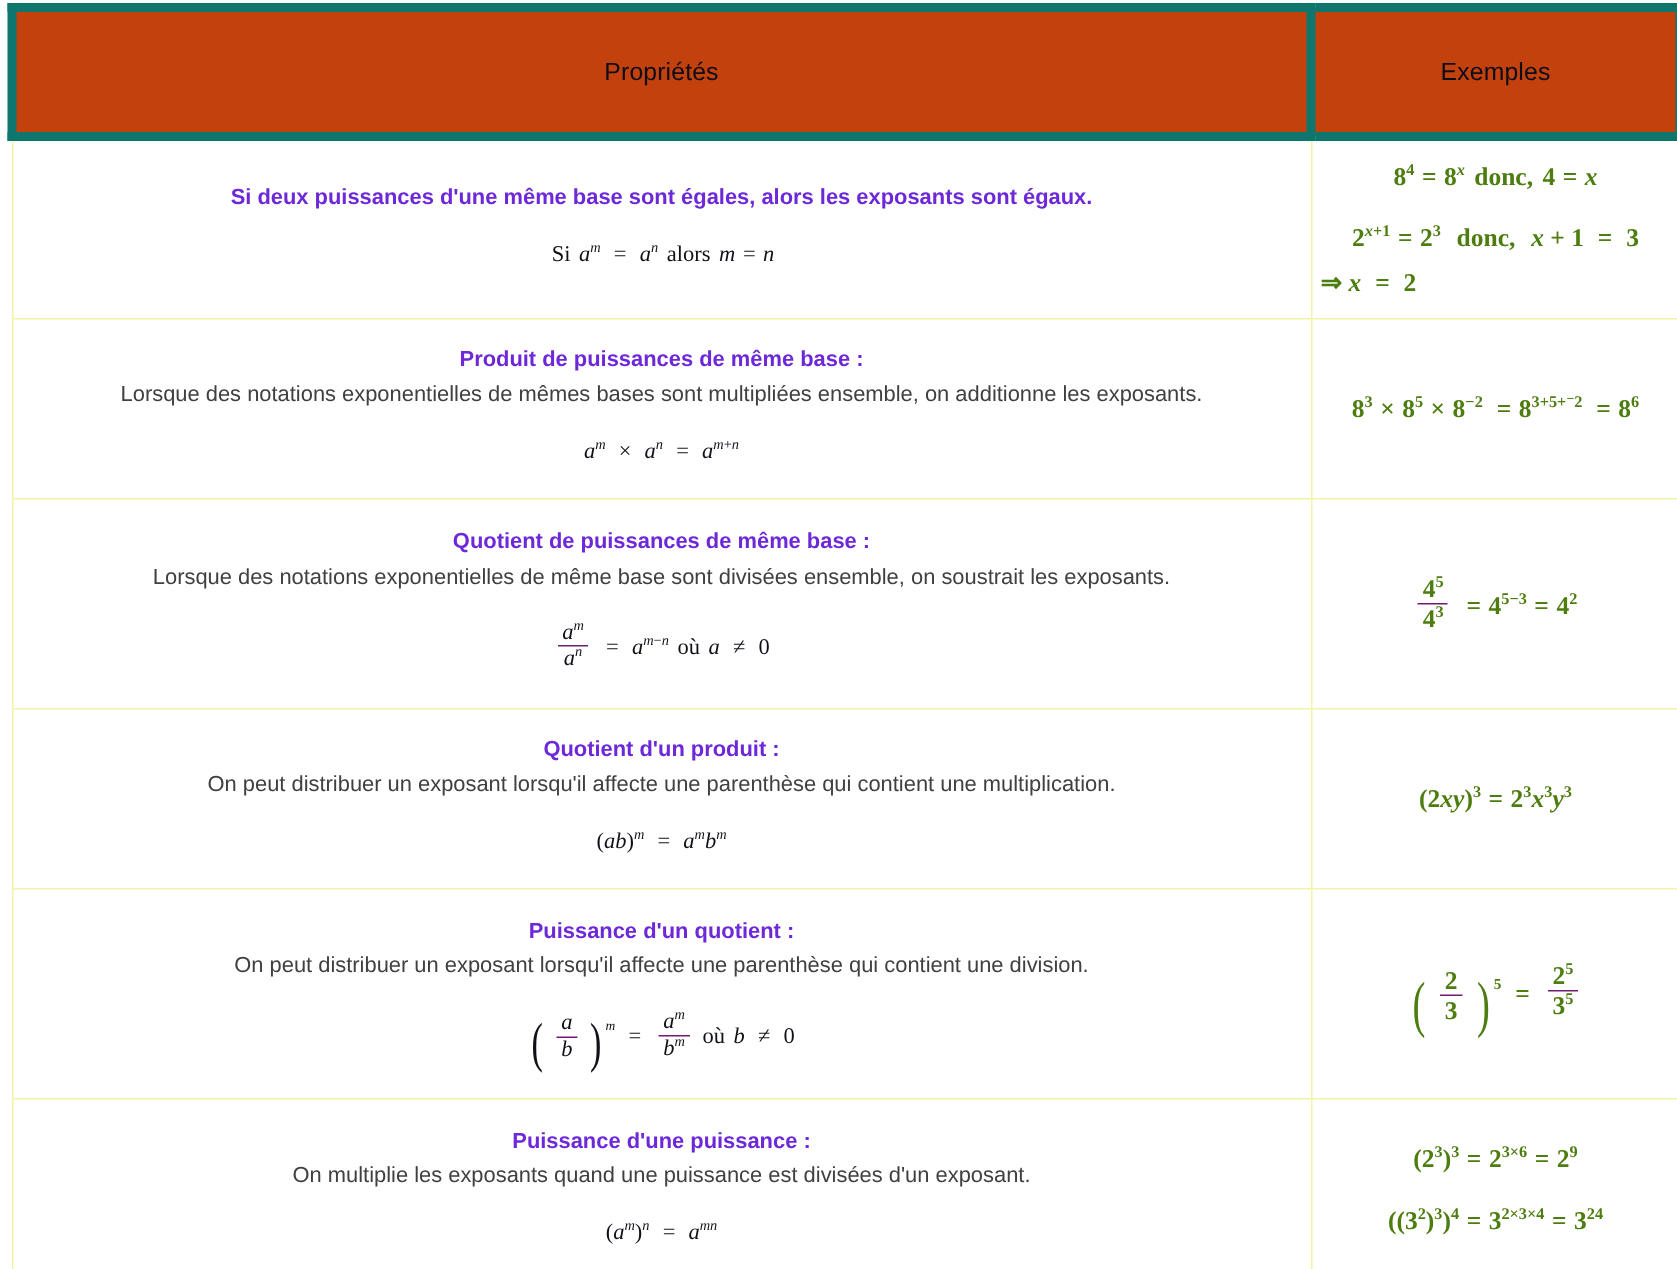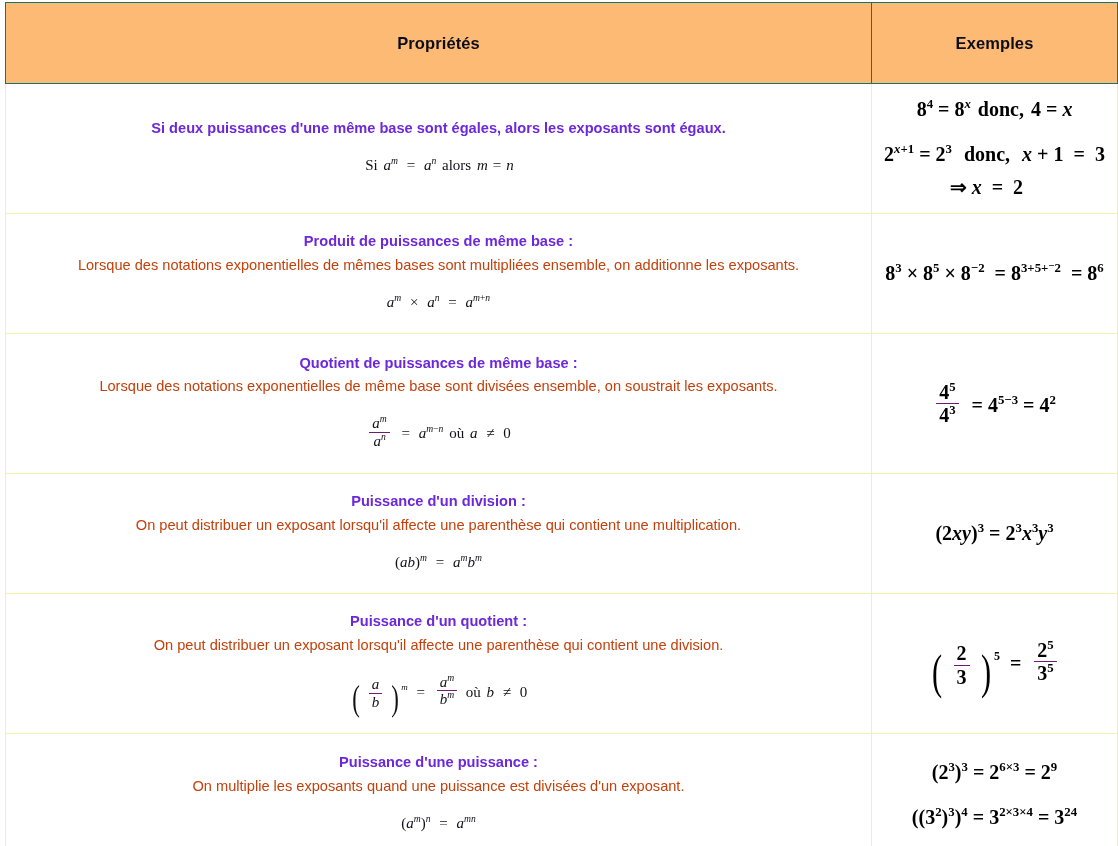--- a/index.html
+++ b/index.html
@@ -27,24 +27,24 @@
     table-layout: fixed;
     width: 1112px;
     margin-left: 3px;
     border: 1px solid #e6ef6b;
   }
 
   table.props-table col.col-props { width: 866px; }
   table.props-table col.col-examples { width: 246px; }
 
   thead th {
-    background: #fdba74;
-    border: 1px solid #0f766e;
+    background: #c2410c;
+    border: 6px solid #0f766e;
     font-size: 16.5px;
-    font-weight: bold;
+    font-weight: normal;
     color: #0d0d1a;
     padding: 0;
     height: 80px;
     vertical-align: middle;
     letter-spacing: 0.1px;
   }
 
   tbody td {
     border: 1px solid #f0f3a8;
     vertical-align: middle;
@@ -62,43 +62,43 @@
   .rule-title {
     font-weight: bold;
     font-size: 14.6px;
     line-height: 1.55;
     color: #6d28d9;
     margin: 0 0 1px 0;
   }
   .rule-desc {
     font-size: 14.6px;
     line-height: 1.55;
-    color: #c2410c;
+    color: #404040;
     margin: 0;
   }
   .rule-formula {
     margin-top: 17px;
     margin-bottom: 6px;
     font-family: "Liberation Serif", serif;
     font-size: 15px;
     color: #101018;
     line-height: 1.2;
   }
 
   .ex-line {
     font-family: "Liberation Serif", serif;
     font-weight: bold;
-    font-size: 20px;
-    color: #000000;
+    font-size: 17px;
+    color: #4d7c0f;
     line-height: 1.25;
     margin: 0;
     padding: 3px 0;
   }
   .ex-line + .ex-line { margin-top: 14px; }
-  .ex-line.right { text-align: center; padding-right: 16px; margin-top: 2px; }
+  .ex-line.right { text-align: left; padding-right: 16px; margin-top: 2px; }
 
   
   .mi { font-style: italic; font-family: "Liberation Serif", serif; }
   sup.ex {
     font-size: 0.64em;
     vertical-align: super;
     line-height: 0;
   }
   sup.ex .mi { font-style: italic; }
 
@@ -215,21 +215,21 @@
               <span class="num">4<sup class="ex">5</sup></span>
               <span class="den">4<sup class="ex">3</sup></span>
             </span>
             <span class="op">=</span>4<sup class="ex">5−3</sup><span class="op">=</span>4<sup class="ex">2</sup>
           </p>
         </td>
       </tr>
 
       <tr style="height:120px;">
         <td class="props-cell">
-          <p class="rule-title">Puissance d'un division :</p>
+          <p class="rule-title">Quotient d'un produit :</p>
           <p class="rule-desc">On peut distribuer un exposant lorsqu'il affecte une parenthèse qui contient une multiplication.</p>
           <div class="rule-formula">
             (<span class="mi">ab</span>)<sup class="ex"><span class="mi">m</span></sup>
             <span class="op">=</span>
             <span class="mi">a</span><sup class="ex"><span class="mi">m</span></sup><span class="mi">b</span><sup class="ex"><span class="mi">m</span></sup>
           </div>
         </td>
         <td class="examples-cell">
           <p class="ex-line">
             (2<span class="mi">xy</span>)<sup class="ex">3</sup><span class="op">=</span>2<sup class="ex">3</sup><span class="mi">x</span><sup class="ex">3</sup><span class="mi">y</span><sup class="ex">3</sup>
@@ -283,21 +283,21 @@
           <p class="rule-title">Puissance d'une puissance :</p>
           <p class="rule-desc">On multiplie les exposants quand une puissance est divisées d'un exposant.</p>
           <div class="rule-formula">
             (<span class="mi">a</span><sup class="ex"><span class="mi">m</span></sup>)<sup class="ex"><span class="mi">n</span></sup>
             <span class="op">=</span>
             <span class="mi">a</span><sup class="ex"><span class="mi">mn</span></sup>
           </div>
         </td>
         <td class="examples-cell">
           <p class="ex-line">
-            (2<sup class="ex">3</sup>)<sup class="ex">3</sup><span class="op">=</span>2<sup class="ex">6×3</sup><span class="op">=</span>2<sup class="ex">9</sup>
+            (2<sup class="ex">3</sup>)<sup class="ex">3</sup><span class="op">=</span>2<sup class="ex">3×6</sup><span class="op">=</span>2<sup class="ex">9</sup>
           </p>
           <p class="ex-line">
             ((3<sup class="ex">2</sup>)<sup class="ex">3</sup>)<sup class="ex">4</sup><span class="op">=</span>3<sup class="ex">2×3×4</sup><span class="op">=</span>3<sup class="ex">24</sup>
           </p>
         </td>
       </tr>
 
     </tbody>
   </table>
 </div>

